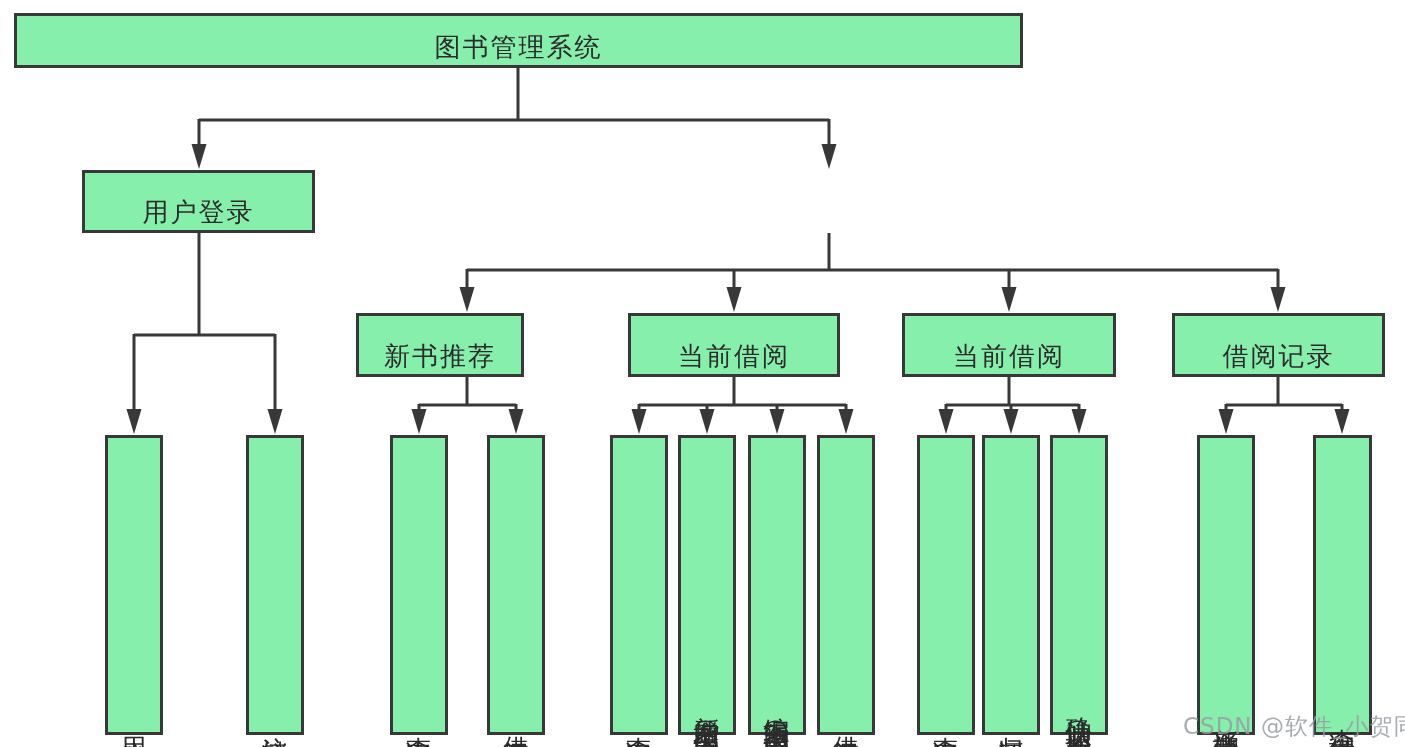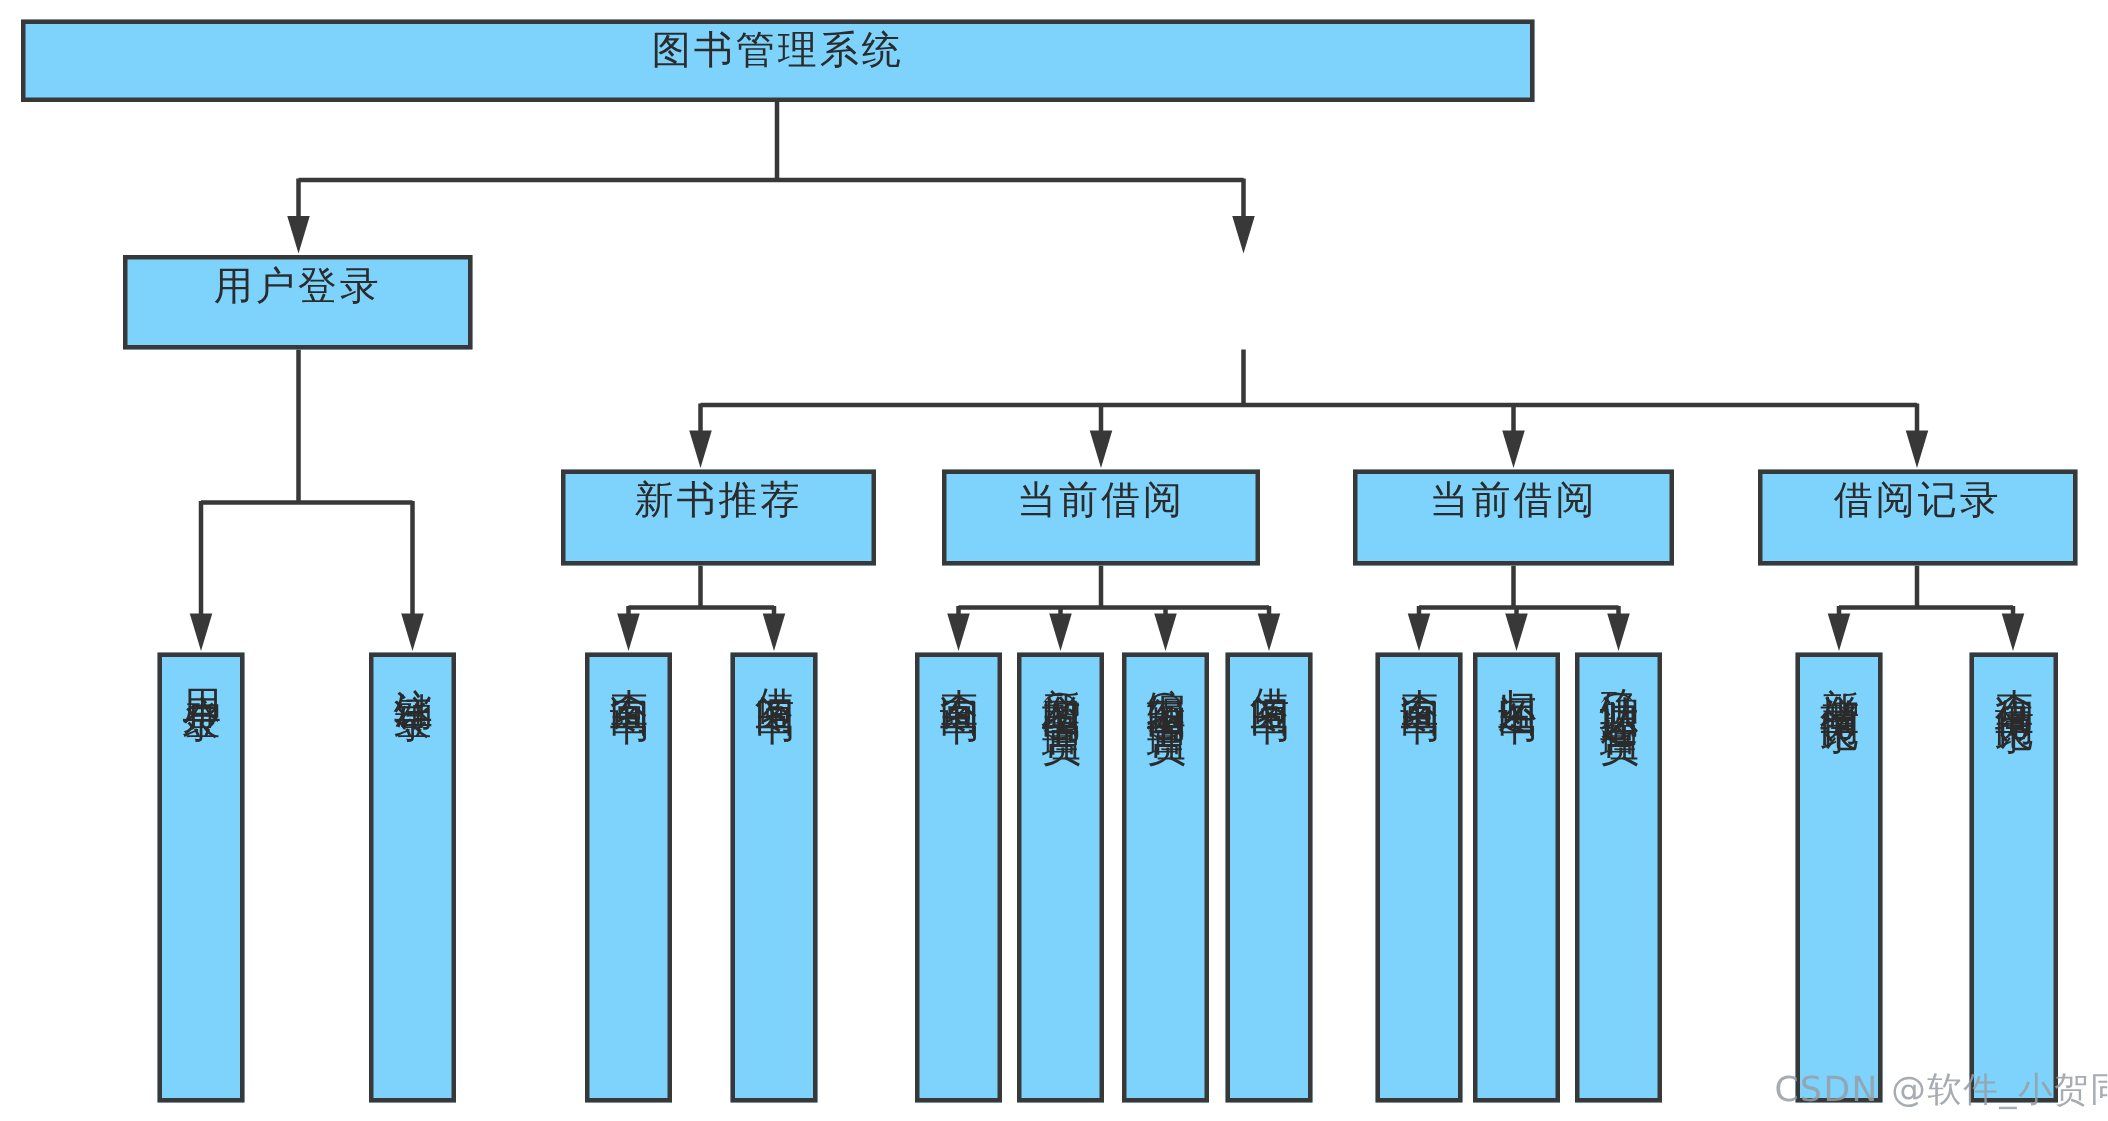--- a/index.html
+++ b/index.html
@@ -13,23 +13,23 @@
   }
   #connectors {
     position: absolute;
     left: 0; top: 0;
     pointer-events: none;
   }
   .box {
     position: absolute;
     box-sizing: border-box;
     border: 3px solid #383838;
-    background: #7dd3fc;
+    background: #86efac;
     display: flex;
-    align-items: flex-start;
+    align-items: flex-end;
     justify-content: center;
     color: #2b2b2b;
   }
   .box.h span {
     font-size: 26px;
     letter-spacing: 2px;
     white-space: nowrap;
   }
   .box.v span {
     writing-mode: vertical-rl;
@@ -113,21 +113,21 @@
   </svg>
 
   <div class="box h" style="left:14px;top:13px;width:1009px;height:55px">
     <span>图书管理系统</span>
   </div>
 
   <div class="box h" style="left:82px;top:170px;width:233px;height:63px">
     <span>用户登录</span>
   </div>
 
-  <div class="box h" style="left:374px;top:313px;width:210px;height:64px">
+  <div class="box h" style="left:356px;top:313px;width:168px;height:64px">
     <span>新书推荐</span>
   </div>
   <div class="box h" style="left:628px;top:313px;width:212px;height:64px">
     <span>当前借阅</span>
   </div>
   <div class="box h" style="left:902px;top:313px;width:214px;height:64px">
     <span>当前借阅</span>
   </div>
   <div class="box h" style="left:1172px;top:313px;width:213px;height:64px">
     <span>借阅记录</span>

